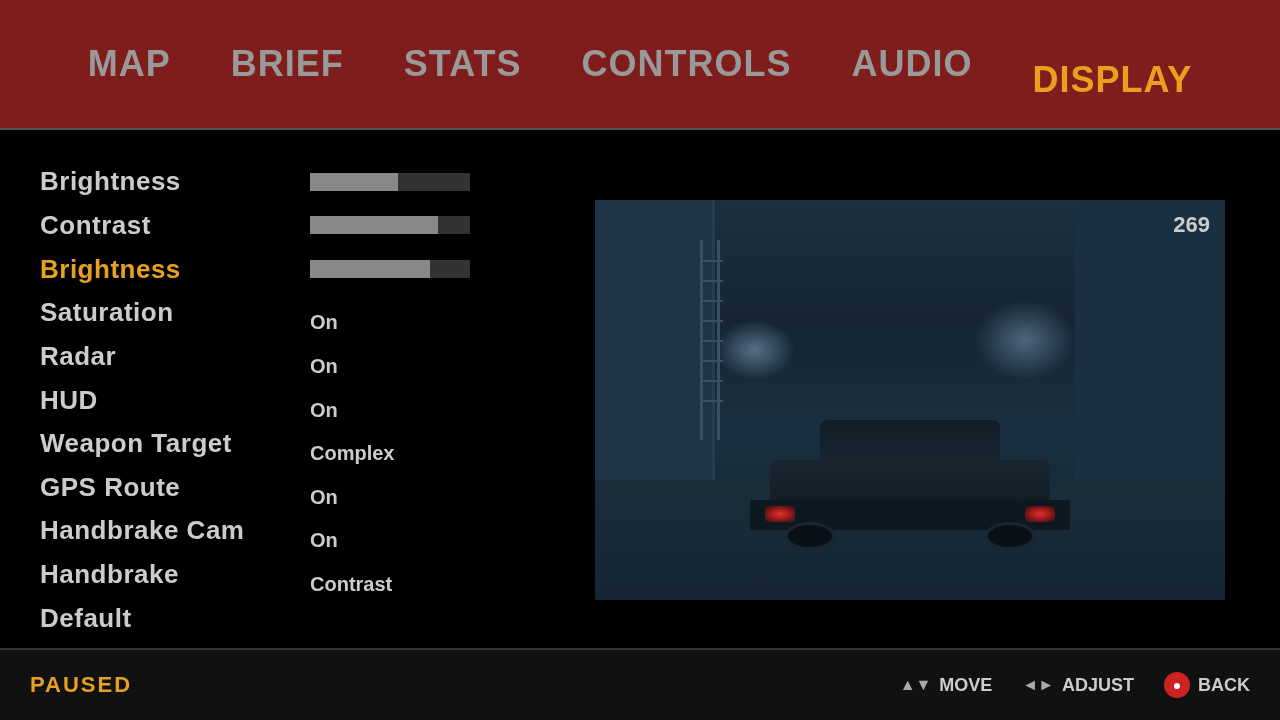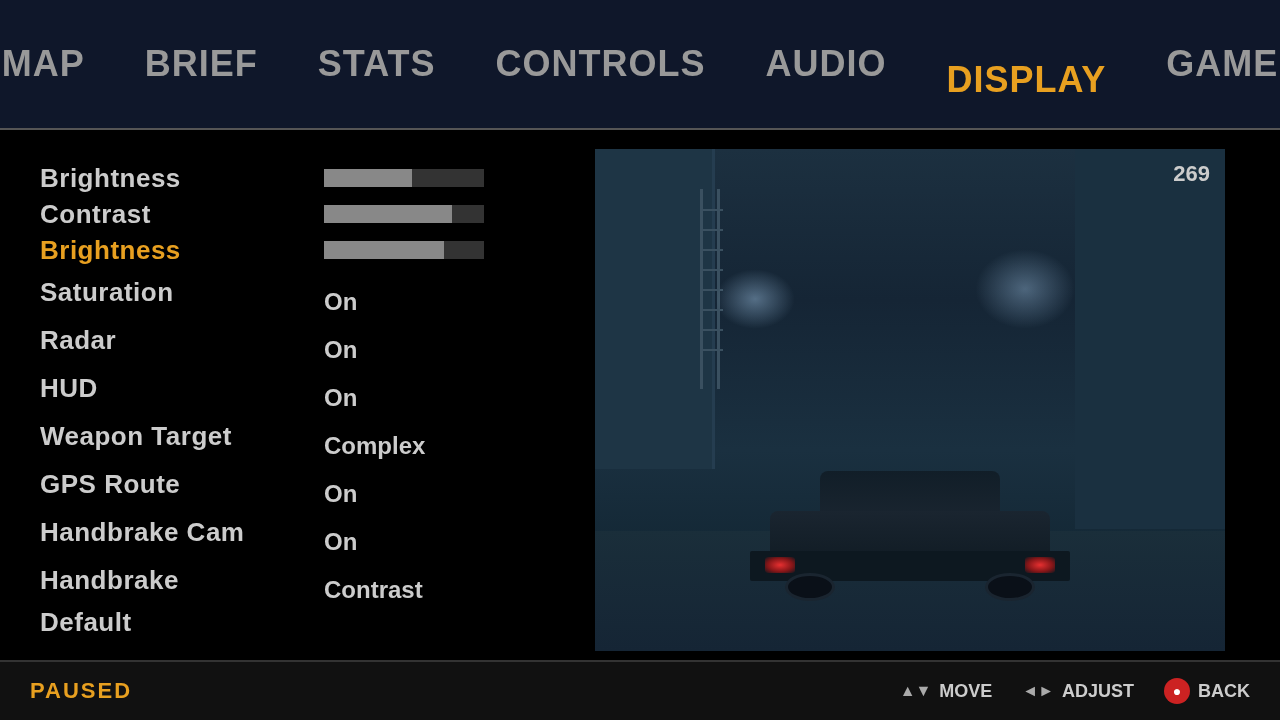--- a/index.html
+++ b/index.html
@@ -13,21 +13,21 @@
       position: relative;
     }
 
     
     #top-nav {
       display: flex;
       align-items: center;
       justify-content: center;
       gap: 60px;
       height: 130px;
-      background: #0f172a;
+      background: #7f1d1d;
       border-bottom: 2px solid #555;
       padding: 0 40px;
     }
 
     .nav-item {
       font-size: 36px;
       font-weight: 900;
       color: #999;
       letter-spacing: 1px;
       cursor: pointer;
@@ -51,38 +51,38 @@
       padding: 30px 40px;
       display: flex;
       flex-direction: column;
       gap: 0;
     }
 
     .setting-row {
       display: flex;
       align-items: center;
       height: 52px;
-      gap: 24px;
+      gap: 10px;
     }
 
     .setting-label {
       width: 260px;
       font-size: 26px;
       font-weight: 700;
       color: #ccc;
       text-transform: none;
       letter-spacing: 0.5px;
     }
 
     .setting-label.active {
       color: #e8a020;
     }
 
     .setting-value {
-      font-size: 24px;
+      font-size: 20px;
       font-weight: 700;
       color: #ccc;
       margin-top: 20px;
     }
 
     .slider-bar {
       width: 160px;
       height: 18px;
       background: #333;
       position: relative;
@@ -97,21 +97,21 @@
     #preview-area {
       flex: 1;
       display: flex;
       align-items: center;
       justify-content: center;
       padding: 20px 20px 20px 0;
     }
 
     #preview-box {
       width: 630px;
-      height: 502px;
+      height: 400px;
       position: relative;
       overflow: hidden;
       background: #1a2a35;
     }
 
     
     .scene-bg {
       width: 100%;
       height: 100%;
       position: absolute;
@@ -283,21 +283,21 @@
       color: #ccc;
       font-family: Arial, sans-serif;
     }
 
     
     #bottom-bar {
       position: absolute;
       bottom: 0;
       left: 0;
       right: 0;
-      height: 60px;
+      height: 72px;
       background: #111;
       border-top: 2px solid #333;
       display: flex;
       align-items: center;
       padding: 0 30px;
     }
 
     .paused-label {
       font-size: 22px;
       font-weight: 900;
@@ -345,21 +345,20 @@
 </head>
 <body>
 
 <div id="top-nav">
 <span class="nav-item">Map</span>
     <span class="nav-item">Brief</span>
     <span class="nav-item">Stats</span>
     <span class="nav-item">Controls</span>
     <span class="nav-item">Audio</span>
     <span class="nav-item active">Display</span>
-    <span class="nav-item">Game</span>
   </div>
 
 <div id="main-content">
 
   <div id="settings-panel">
   <div class="setting-row">
         <span class="setting-label">Brightness</span>
         <div class="slider-bar">
           <div class="slider-fill" style="width: 55%;"></div>
         </div>

